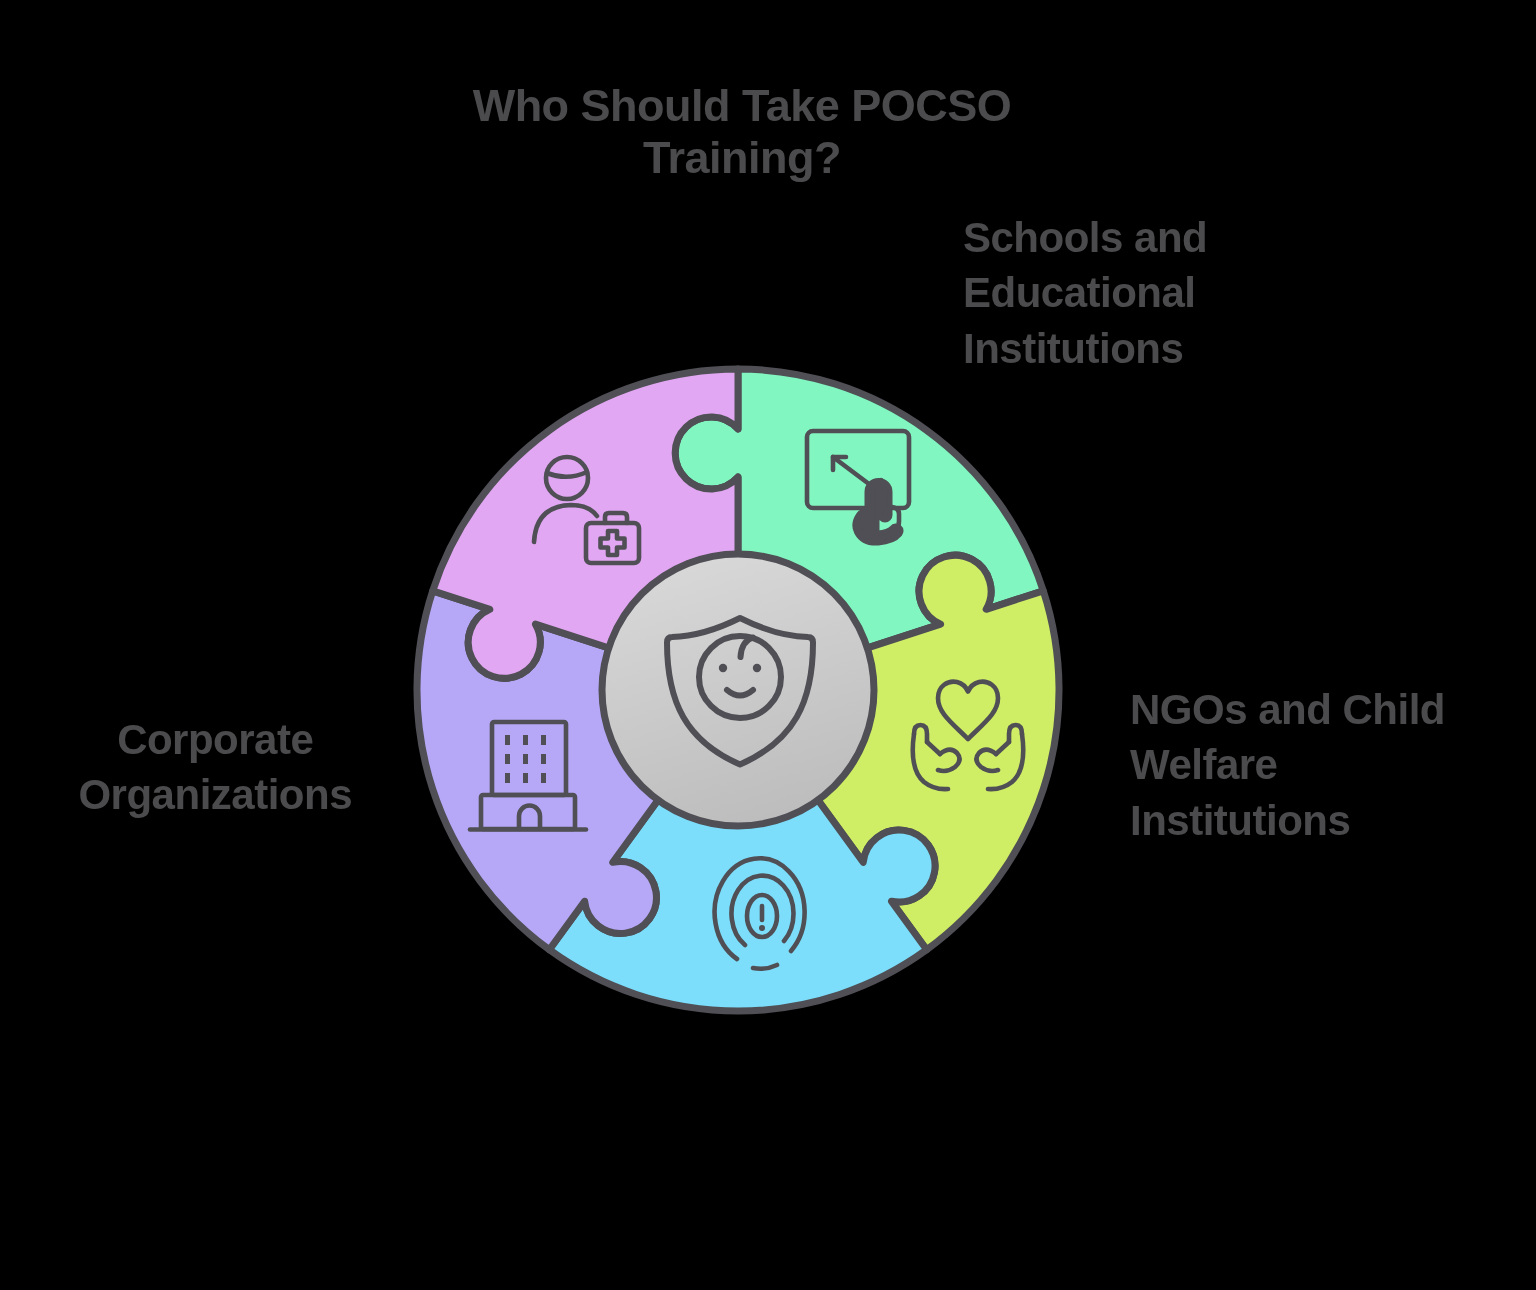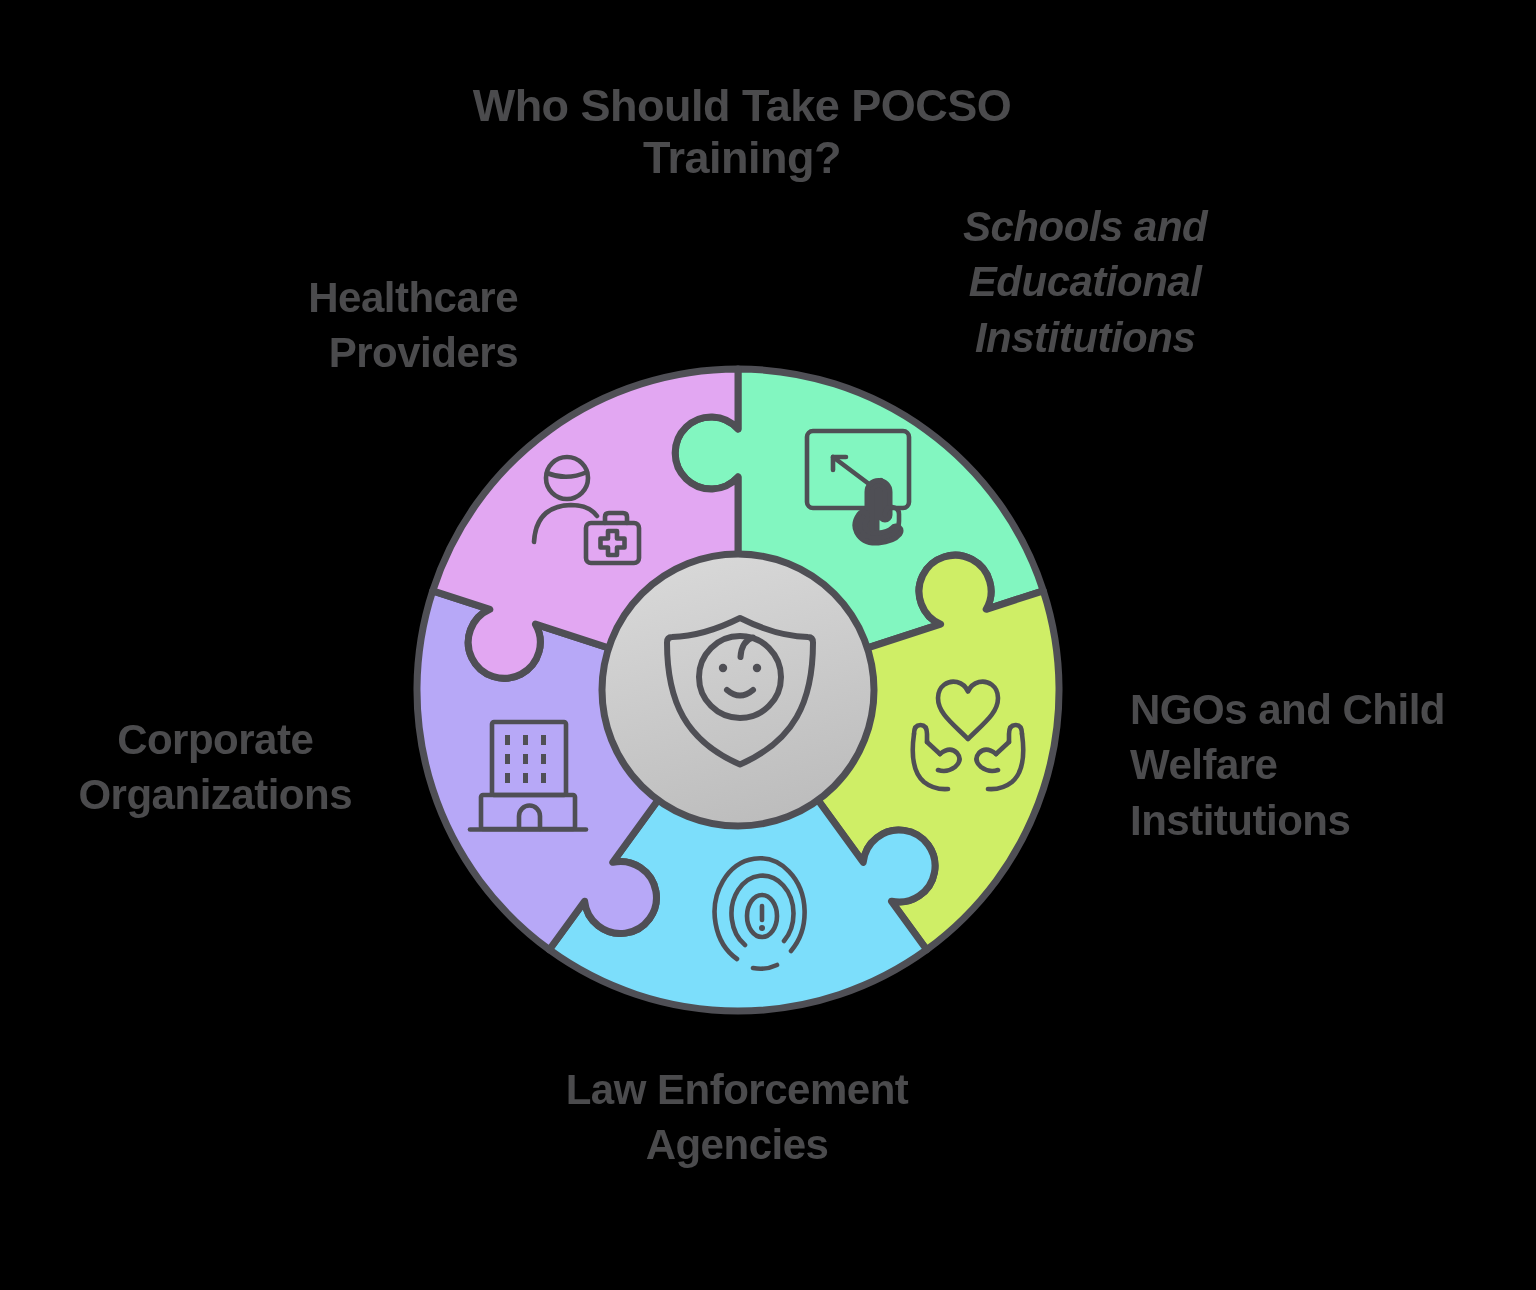--- a/index.html
+++ b/index.html
@@ -6,21 +6,21 @@
     --bg:#000000; --outline:#4f4f55; --text:#4b4b4d;
   }
   html,body{margin:0;padding:0;background:var(--bg);}
   .canvas{position:relative;width:1536px;height:1290px;background:var(--bg);
           font-family:"Liberation Sans",sans-serif;overflow:hidden;}
   .title{position:absolute;left:370px;top:80px;width:744px;text-align:center;
          font-size:45px;font-weight:bold;color:var(--text);letter-spacing:-.5px;}
   .label{position:absolute;font-size:42px;font-weight:bold;color:var(--text);
          line-height:1.32;white-space:pre-line;letter-spacing:-.5px;}
   .label-healthcare{right:1018px;top:270px;text-align:right;}
-  .label-schools{left:963px;top:199px;text-align:center;font-style:italic;}
+  .label-schools{left:963px;top:210px;text-align:left;}
   .label-ngos{left:1130px;top:682px;text-align:left;}
   .label-corporate{right:1184px;top:712px;text-align:center;}
   .label-law{left:487px;top:1062px;width:500px;text-align:center;}
   svg.diagram{position:absolute;left:0;top:0;}
   .wedge{stroke:var(--outline);stroke-width:7;stroke-linejoin:round;}
   .center-badge{stroke:var(--outline);stroke-width:7;}
   .icon path,.icon rect,.icon circle,.icon ellipse{
     fill:none;stroke:var(--outline);stroke-width:4.6;
     stroke-linecap:round;stroke-linejoin:round;}
   .icon .fill{fill:var(--outline);stroke:none;}
@@ -112,25 +112,21 @@
     <g class="icon center-icon">
       <path d="M 740 618 C 716 630 693 636.5 672 637 C 668.5 637 667 639 667 642.5 C 667 702 686 741 740 764.5 C 794 741 813 702 813 642.5 C 813 639 811.5 637 808 637 C 787 636.5 764 630 740 618 Z"></path>
       <circle cx="740" cy="677" r="41"></circle>
       <path d="M 753 637.5 Q 741.5 641 740.5 657"></path>
       <circle class="fill" cx="723" cy="668" r="4.2"></circle>
       <circle class="fill" cx="757" cy="668" r="4.2"></circle>
       <path d="M 727 690 Q 740 701 753 690"></path>
     </g>
   </svg>
 
-  <div class="label label-healthcare">Healthcare
-Providers</div>
   <div class="label label-schools">Schools and
 Educational
 Institutions</div>
   <div class="label label-ngos">NGOs and Child
 Welfare
 Institutions</div>
   <div class="label label-corporate">Corporate
 Organizations</div>
-  <div class="label label-law">Law Enforcement
-Agencies</div>
 </div>
 
 </body></html>

